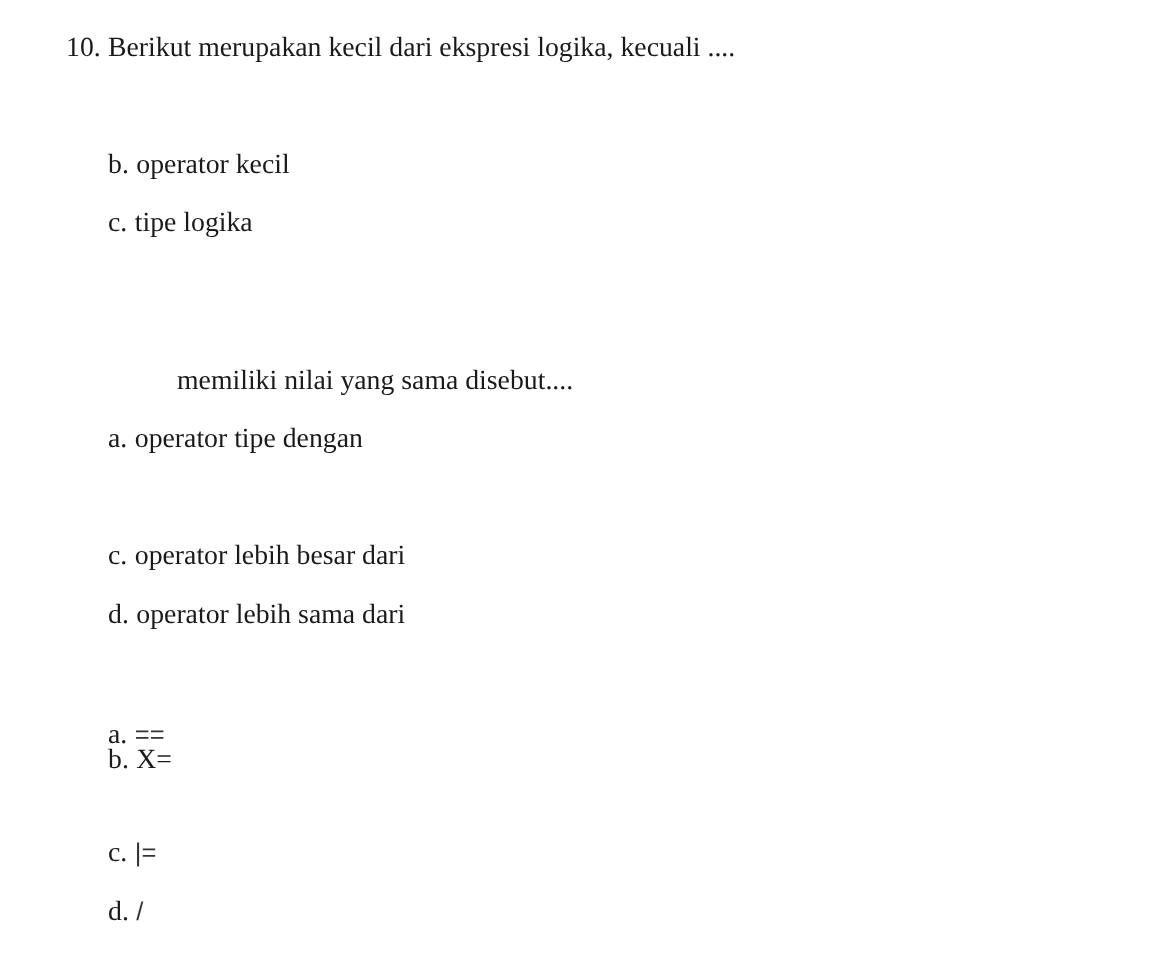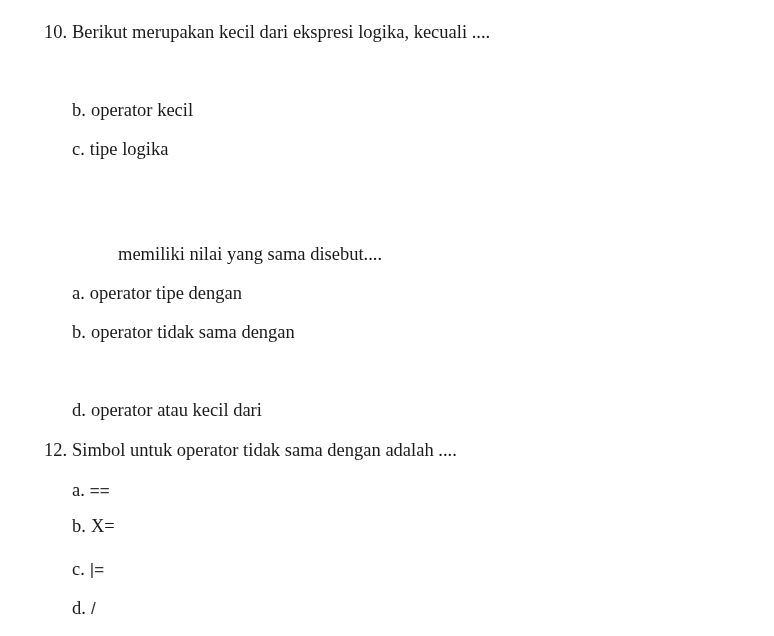--- a/index.html
+++ b/index.html
@@ -67,34 +67,31 @@
     <span class="opt-letter">b.</span><span>operator kecil</span>
   </div>
   <div class="opt" style="top:138px;">
     <span class="opt-letter">c.</span><span>tipe logika</span>
   </div>
 
   <div class="q-cont" style="top:243px;">memiliki nilai yang sama disebut....</div>
   <div class="opt" style="top:282px;">
     <span class="opt-letter">a.</span><span>operator tipe dengan</span>
   </div>
-  <div class="opt" style="top:321px;">
-    <span class="opt-letter">b.</span><span>operator tidak sama dengan</span>
+  <div class="opt" style="top:360px;">
+    <span class="opt-letter">c.</span><span>operator lebih besar dari</span>
   </div>
   <div class="opt" style="top:399px;">
-    <span class="opt-letter">d.</span><span>operator atau kecil dari</span>
+    <span class="opt-letter">d.</span><span>operator lebih sama dari</span>
   </div>
 
-  <div class="q-line" style="top:439px;">
-    <span class="q-num">12.</span><span>Simbol untuk operator tidak sama dengan adalah ....</span>
-  </div>
   <div class="opt" style="top:479px;">
     <span class="opt-letter">a.</span><span class="sym">==</span>
   </div>
-  <div class="opt" style="top:515px;">
+  <div class="opt" style="top:496px;">
     <span class="opt-letter">b.</span><span>X=</span>
   </div>
   <div class="opt" style="top:558px;">
     <span class="opt-letter">c.</span><span class="sym">|=</span>
   </div>
   <div class="opt" style="top:597px;">
     <span class="opt-letter">d.</span><span class="sym">/</span>
   </div>
 
 </div>

